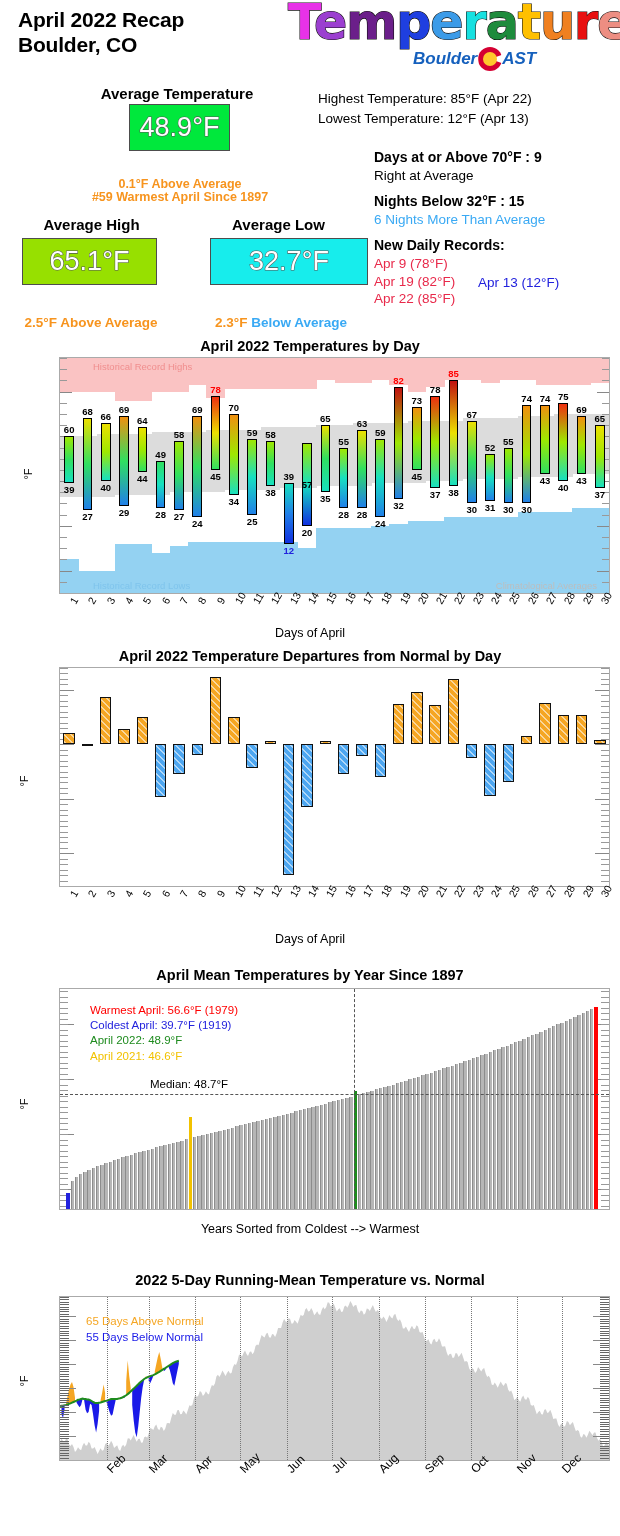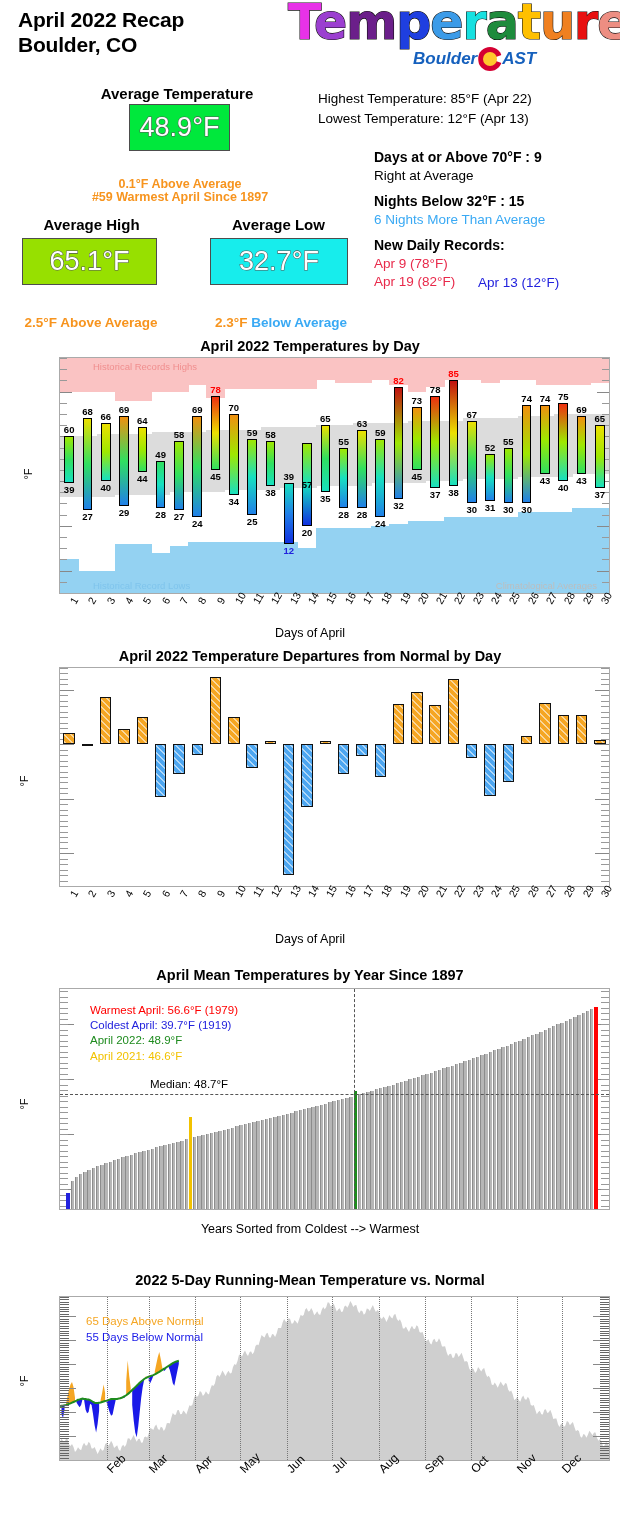--- a/index.html
+++ b/index.html
@@ -40,21 +40,21 @@
   #avg-temp-title { left:72px; top:85px; width:210px; }
   #avg-temp-box { left:129px; top:104px; width:101px; height:47px; background:#00E83C; }
   #avg-temp-note1 { left:52px; top:177px; width:256px; color:#F7941E; }
   #avg-temp-note2 { left:52px; top:190px; width:256px; color:#F7941E; }
 
   #avg-high-title { left:9px; top:216px; width:165px; }
   #avg-high-box { left:22px; top:238px; width:135px; height:47px; background:#97E000; }
   #avg-high-note { left:0px; top:315px; width:182px; color:#F7941E; font-size:13.5px; }
 
   #avg-low-title { left:196px; top:216px; width:165px; }
-  #avg-low-box { left:210px; top:238px; width:138px; height:47px; background:#17EDEC; }
+  #avg-low-box { left:210px; top:238px; width:158px; height:47px; background:#17EDEC; }
   #avg-low-note { left:190px; top:315px; width:182px; font-size:13.5px; }
   #avg-low-note .c1 { color:#F7941E; }
   #avg-low-note .c2 { color:#39A9F4; }
 
   
   #hi-lo { left:318px; top:89px; width:298px; font-size:13.5px; line-height:1.5; text-align:left; }
   #info-block { left:374px; top:145px; width:246px; font-size:13.5px; line-height:1.28; }
   #info-block .hdr { font-weight:bold; font-size:14px; margin-top:4px; }
   #info-block .sub { font-size:13.5px; }
   #info-block .blue { color:#39A9F4; }
@@ -148,20 +148,21 @@
 
 <div class="abs" id="info-block">
   <div class="hdr">Days at or Above 70°F : 9</div>
   <div class="sub">Right at Average</div>
   <div class="hdr" style="margin-top:9px">Nights Below 32°F : 15</div>
   <div class="sub blue">6 Nights More Than Average</div>
   <div class="hdr" style="margin-top:9px">New Daily Records:</div>
   <div id="rec-rows">
     <div class="sub rec">Apr 9 (78°F)</div>
     <div class="sub rec">Apr 19 (82°F)</div>
+    <div class="sub rec">Apr 22 (85°F)</div>
     <div class="sub recblue" id="rec-13">Apr 13 (12°F)</div>
   </div>
 </div>
 
 <div class="abs chart-title" style="left:0;top:338px;width:620px">April 2022 Temperatures by Day</div>
 <div class="ylab" id="c1-ylab" style="left:22px;top:468px">°F</div>
 <div class="plot" id="chart1-plot">
     <div class="rec-high-band" style="left: 0px; width: 18.8px; top: 0px; height: 33.5714px;"></div>
     <div class="rec-high-band" style="left: 18.3px; width: 18.8px; top: 0px; height: 33.5714px;"></div>
     <div class="rec-high-band" style="left: 36.6px; width: 18.8px; top: 0px; height: 33.5714px;"></div>
@@ -379,21 +380,21 @@
     <div class="bval" style="left: 484.95px; top: 117.381px;">43</div>
     <div class="bar" style="left: 498.492px; width: 9.516px; top: 44.7619px; height: 78.3333px; background: linear-gradient(rgb(238, 48, 16) 0%, rgb(158, 232, 0) 50%, rgb(23, 224, 192) 100%);"></div>
     <div class="bval" style="left: 503.25px; top: 32.7619px;">75</div>
     <div class="bval" style="left: 503.25px; top: 124.095px;">40</div>
     <div class="bar" style="left: 516.792px; width: 9.516px; top: 58.1905px; height: 58.1905px; background: linear-gradient(rgb(240, 144, 16) 0%, rgb(158, 232, 0) 50%, rgb(48, 224, 96) 100%);"></div>
     <div class="bval" style="left: 521.55px; top: 46.1905px;">69</div>
     <div class="bval" style="left: 521.55px; top: 117.381px;">43</div>
     <div class="bar" style="left: 535.092px; width: 9.516px; top: 67.1429px; height: 62.6667px; background: linear-gradient(rgb(236, 224, 0) 0%, rgb(158, 232, 0) 50%, rgb(23, 224, 192) 100%);"></div>
     <div class="bval" style="left: 539.85px; top: 55.1429px;">65</div>
     <div class="bval" style="left: 539.85px; top: 130.81px;">37</div>
-    <div class="wmark" style="left: 33px; top: 3px; color: rgb(240, 142, 142);">Historical Records Highs</div>
+    <div class="wmark" style="left: 33px; top: 3px; color: rgb(240, 142, 142);">Historical Record Highs</div>
     <div class="wmark" style="left: 33px; bottom: 2px; color: rgb(127, 196, 236);">Historical Record Lows</div>
     <div class="wmark" style="right: 12px; bottom: 2px; color: rgb(189, 189, 189);">Climatological Averages</div>
   </div>
 <div class="abs" id="c1-days" style="left: 59px; top: 598px; width: 549px; height: 26px;">
     <div class="daylab" style="left: 8.15px; top: 2px;">1</div>
     <div class="daylab" style="left: 26.45px; top: 2px;">2</div>
     <div class="daylab" style="left: 44.75px; top: 2px;">3</div>
     <div class="daylab" style="left: 63.05px; top: 2px;">4</div>
     <div class="daylab" style="left: 81.35px; top: 2px;">5</div>
     <div class="daylab" style="left: 99.65px; top: 2px;">6</div>

